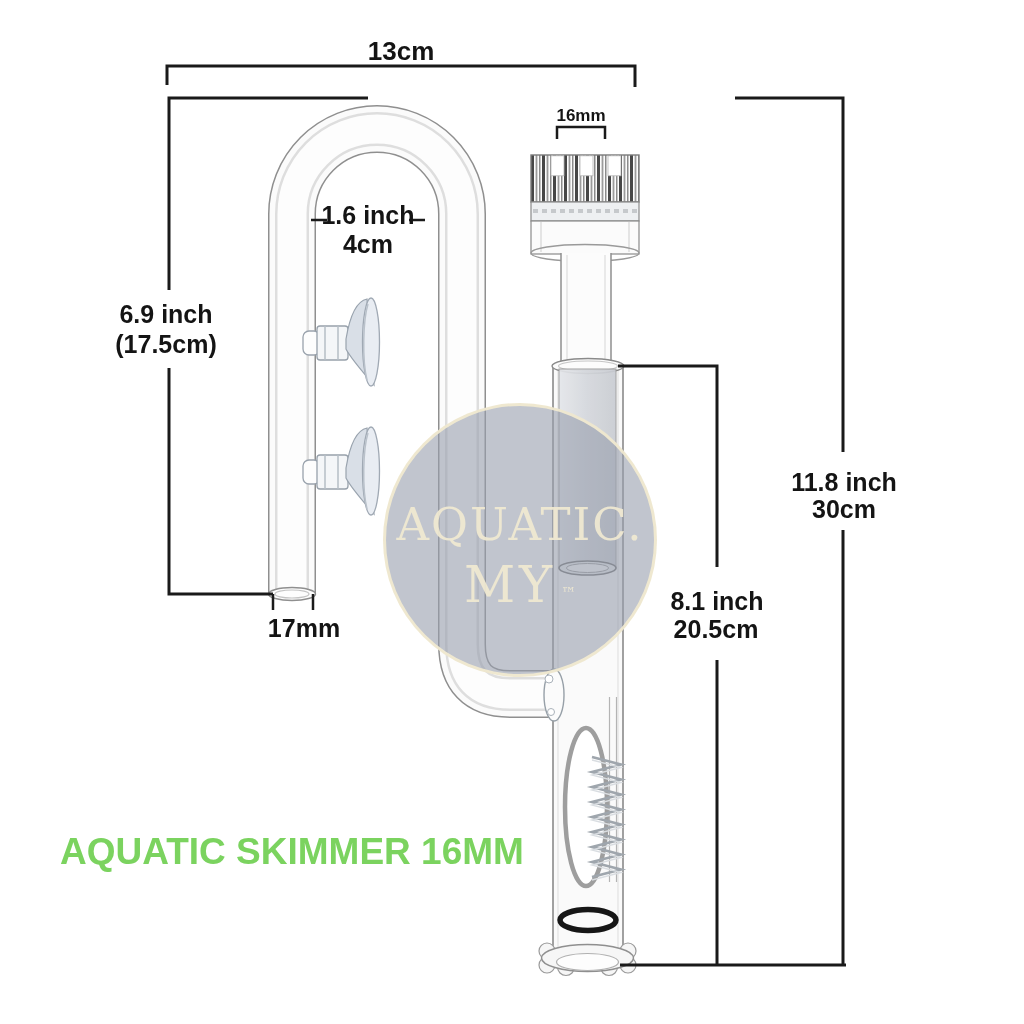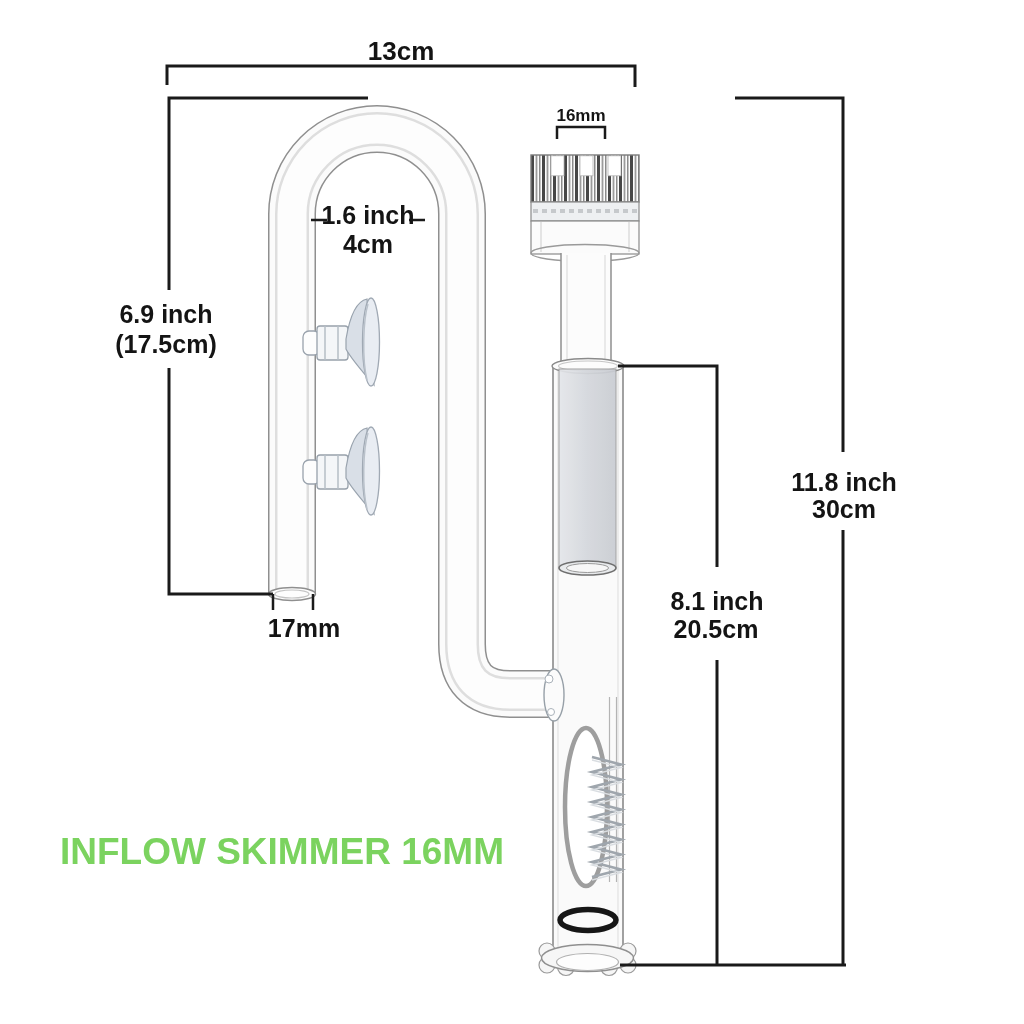--- a/index.html
+++ b/index.html
@@ -156,20 +156,26 @@
       <circle cx="547" cy="965" r="8" fill="#f6f6f6" stroke="#9a9a9a" stroke-width="1.2"></circle>
       <circle cx="628" cy="951" r="8" fill="#f6f6f6" stroke="#9a9a9a" stroke-width="1.2"></circle>
       <circle cx="628" cy="965" r="8" fill="#f6f6f6" stroke="#9a9a9a" stroke-width="1.2"></circle>
       <circle cx="566" cy="967" r="8.5" fill="#f6f6f6" stroke="#9a9a9a" stroke-width="1.2"></circle>
       <circle cx="609" cy="967" r="8.5" fill="#f6f6f6" stroke="#9a9a9a" stroke-width="1.2"></circle>
       <ellipse cx="587.5" cy="958" rx="46" ry="13.5" fill="#f6f6f6" stroke="#8f8f8f" stroke-width="1.5"></ellipse>
       <ellipse cx="587.5" cy="962" rx="31" ry="8.5" fill="#fdfdfd" stroke="#b0b0b0" stroke-width="1.2"></ellipse>
     </g>
   </svg>
 
+  <div class="watermark">
+    <div class="wm-line1">AQUATIC.</div>
+    <div class="wm-line2">
+      <span>MY</span><span class="wm-tm">™</span>
+    </div>
+  </div>
 
   <svg class="layer" width="1024" height="1024" viewBox="0 0 1024 1024">
 
     <g>
       <path d="M167,85 L167,66 L635,66 L635,87" fill="none" stroke="#1a1a1a" stroke-width="3"></path>
       <text class="dim-label-13" x="401" y="60" text-anchor="middle">13cm</text>
     </g>
 
     <g>
       <path d="M368,98 L169,98 L169,290" fill="none" stroke="#1a1a1a" stroke-width="3"></path>
@@ -204,15 +210,15 @@
     <g>
       <path d="M735,98 L843,98 L843,452" fill="none" stroke="#1a1a1a" stroke-width="3"></path>
       <path d="M843,530 L843,965" fill="none" stroke="#1a1a1a" stroke-width="3"></path>
       <text class="dim-label" x="844" y="491" text-anchor="middle">11.8 inch</text>
       <text class="dim-label" x="844" y="518" text-anchor="middle">30cm</text>
     </g>
 
     <path d="M620,965 L846,965" fill="none" stroke="#1a1a1a" stroke-width="3"></path>
   </svg>
 
-  <div class="product-title">INFLOW SKIMMER 16MM</div>
+  <div class="product-title">AQUATIC SKIMMER 16MM</div>
 
 </div>
 
 </body></html>

